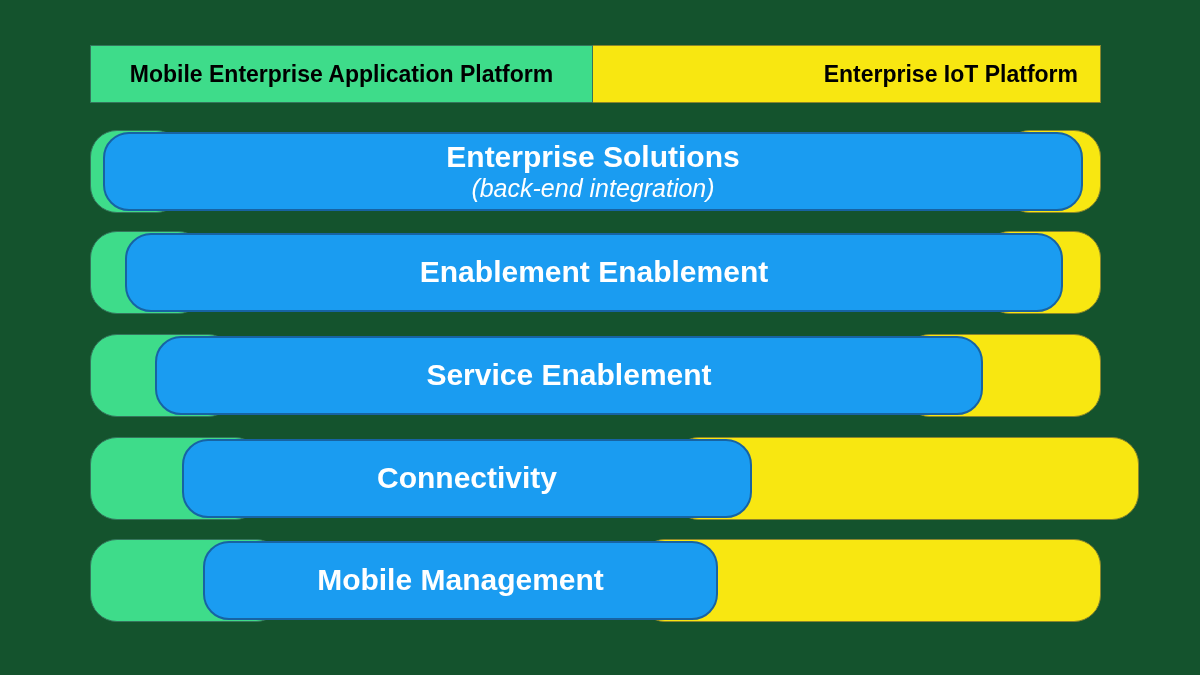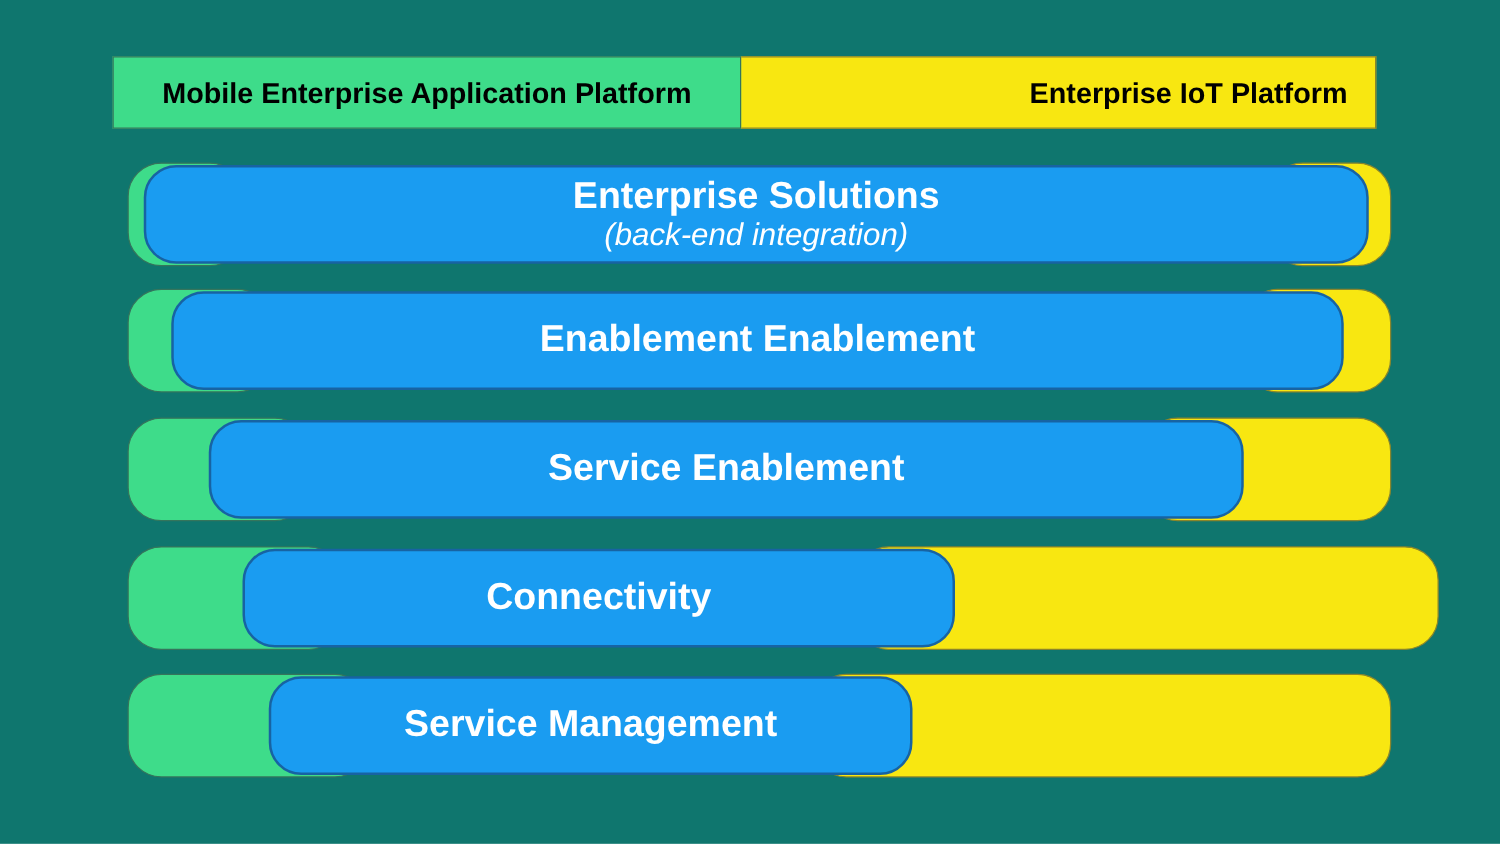--- a/index.html
+++ b/index.html
@@ -5,40 +5,40 @@
   :root{
     --green:#3EDC8A; --yellow:#F8E711; --blue:#1A9CF1;
     --green_border:#35755C; --yellow_border:#8A852B; --blue_border:#1763A3;
     --header_text:#000000; --row_text:#FFFFFF;
   }
   html,body{margin:0;padding:0;}
   body{
     width:1200px;height:675px;background:#ffffff;overflow:hidden;
     font-family:"Liberation Sans", sans-serif;
   }
-  .canvas{position:relative;width:1200px;height:675px;background:#0f766e;}
+  .canvas{position:relative;width:1200px;height:675px;background:#14532d;}
 
   
   .header{position:absolute;left:90px;top:45px;width:1011px;height:58px;display:flex;}
   .header-cell{
     box-sizing:border-box;height:100%;display:flex;align-items:center;
     font-weight:bold;font-size:23px;color:var(--header_text);white-space:nowrap;
   }
   .header-left{
     width:503px;background:var(--green);border:1px solid var(--green_border);
     justify-content:center;
   }
   .header-right{
     width:508px;background:var(--yellow);border:1px solid var(--yellow_border);
     border-left:none;justify-content:flex-end;padding-right:22px;
   }
 
   
   .rows{position:absolute;left:90px;top:0;width:1011px;height:675px;}
-  .row{position:absolute;left:12px;width:1011px;height:83px;}
+  .row{position:absolute;left:0;width:1011px;height:83px;}
   .band{position:absolute;top:0;bottom:0;border-radius:27px;box-sizing:border-box;}
   .band.green{left:0;background:var(--green);border:1.5px solid var(--green_border);z-index:1;}
   .band.yellow{right:0;background:var(--yellow);border:1.5px solid var(--yellow_border);z-index:2;}
   .bar{
     position:absolute;top:2px;bottom:2px;border-radius:26px;box-sizing:border-box;
     background:var(--blue);border:2px solid var(--blue_border);z-index:3;
     display:flex;flex-direction:column;align-items:center;justify-content:center;
     color:var(--row_text);text-align:center;line-height:1.15;
   }
   .bar .label{font-weight:bold;font-size:30px;}
@@ -79,17 +79,17 @@
         <div class="band green" style="width: 172px;"></div>
         <div class="band yellow" style="left: 582px;"></div>
         <div class="bar" style="left: 92px; width: 570px;">
           <div class="label">Connectivity</div>
         </div>
       </div>
       <div class="row" style="top: 539px;">
         <div class="band green" style="width: 193px;"></div>
         <div class="band yellow" style="left: 548px;"></div>
         <div class="bar" style="left: 113px; width: 515px;">
-          <div class="label">Service Management</div>
+          <div class="label">Mobile Management</div>
         </div>
       </div>
     </div>
 </div>
 
 </body></html>

